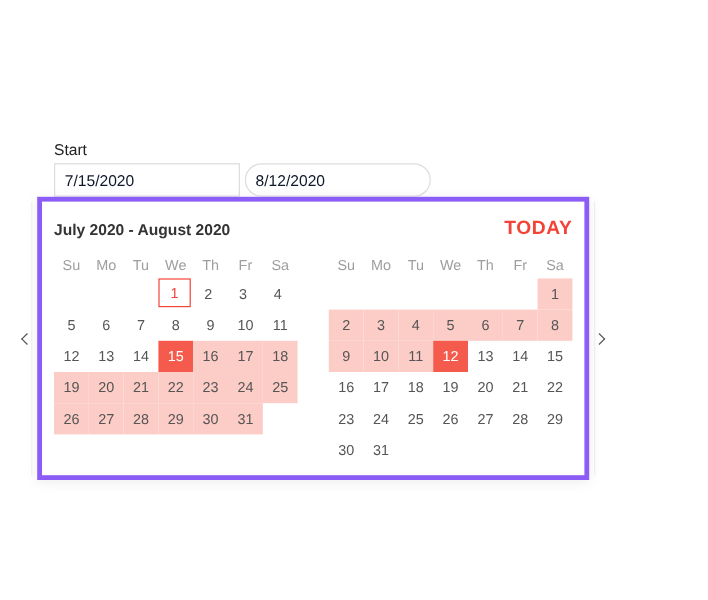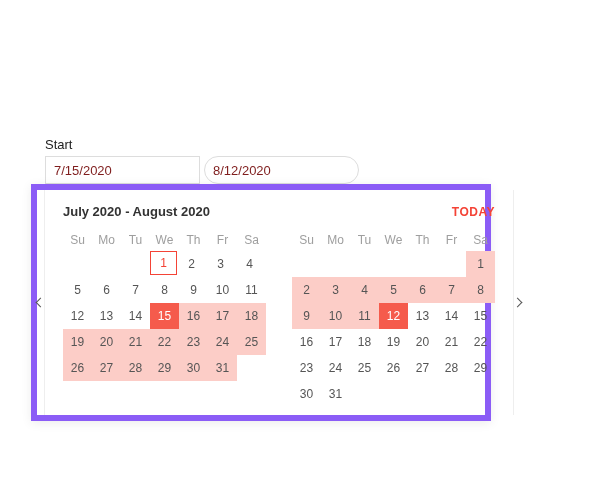--- a/index.html
+++ b/index.html
@@ -10,21 +10,21 @@
     color: #333;
     width: 590px;
     height: 500px;
     position: relative;
     background: #fff;
   }
 
   .wrap {
     position: absolute;
     left: 45px;
-    top: 137px;
+    top: 117px;
     width: 500px;
   }
 
   .field-labels {
     display: flex;
   }
   .field-label {
     width: 155px;
     font-size: 13px;
     color: #222;
@@ -35,36 +35,37 @@
   .fields {
     display: flex;
     gap: 0;
   }
   .field-input {
     width: 155px;
     height: 28px;
     border: 1px solid #ddd;
     padding: 0 8px;
     font-size: 13px;
-    color: #7f1d1d;
+    color: #0f172a;
     background: #fff;
     outline: none;
   }
   .field-input + .field-input { margin-left: 4px; border-radius: 14px; }
 
   .popup {
     position: absolute;
     left: -14px;
     top: 47px;
     width: 460px;
     background: #fff;
-    border: 6px solid #8b5cf6;
+    border: 4px solid #8b5cf6;
     box-shadow: 0 2px 10px rgba(0,0,0,0.08);
     display: flex;
     align-items: stretch;
+    justify-content: center;
   }
 
   .navcol {
     width: 28px;
     display: flex;
     align-items: center;
     justify-content: center;
     border-left: 1px solid #eee;
     border-right: 1px solid #eee;
   }
@@ -91,21 +92,21 @@
     margin-bottom: 10px;
   }
   .range-title {
     font-weight: bold;
     font-size: 13px;
     color: #333;
   }
   .today-btn {
     color: #f44336;
     font-weight: bold;
-    font-size: 12px;
+    font-size: 16px;
     letter-spacing: 0.5px;
     cursor: pointer;
   }
 
   .months {
     display: flex;
     gap: 26px;
   }
 
   .month {

